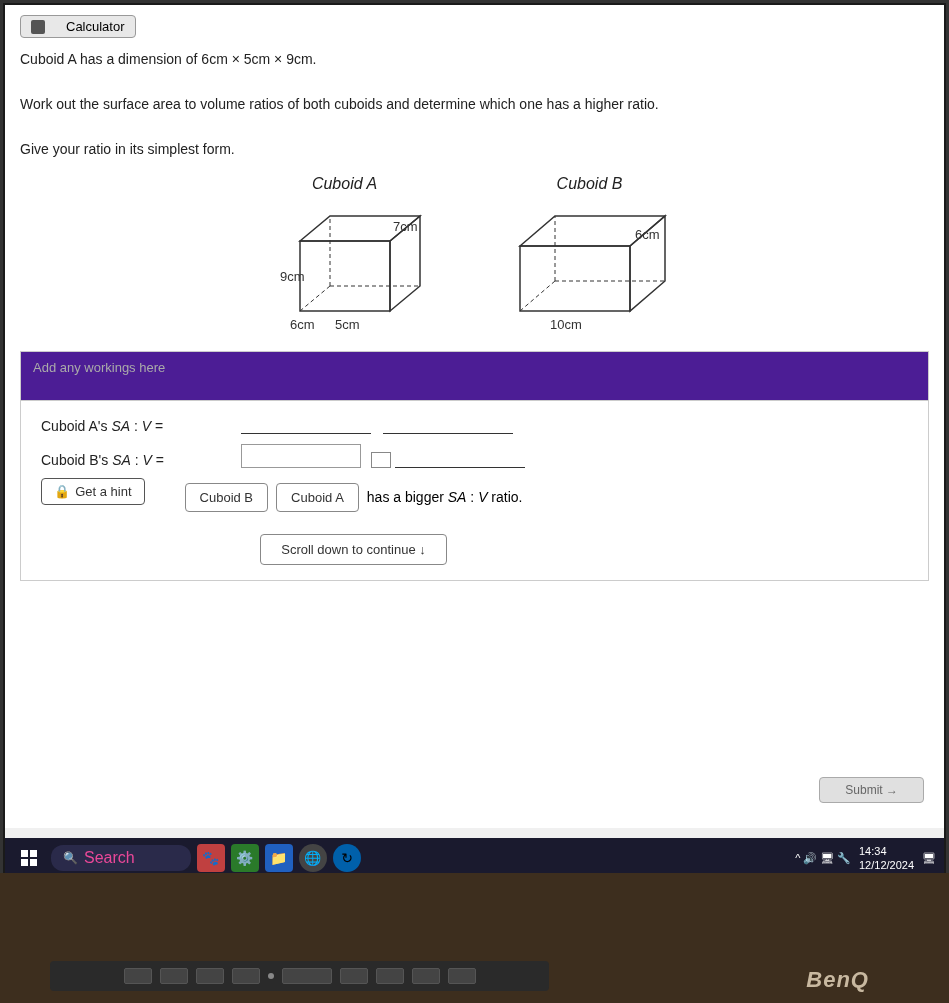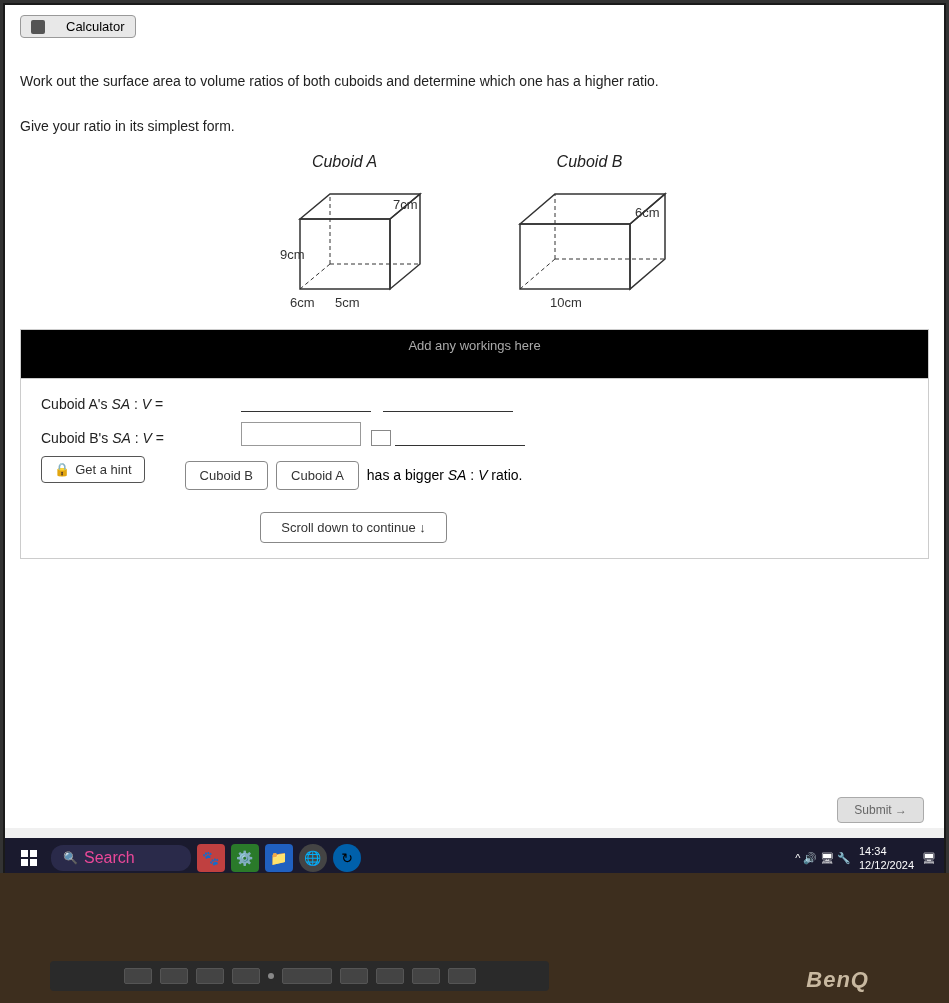--- a/index.html
+++ b/index.html
@@ -93,27 +93,26 @@
       margin-bottom: 8px;
       color: #222;
     }
 
     .cuboid-svg {
       display: block;
     }
 
     .workings-box {
       border: 1px solid #ccc;
-      background: #000000;
+      background: #4c1d95;
       min-height: 50px;
       padding: 8px 12px;
       font-size: 13px;
       color: #aaa;
       margin-bottom: 0;
-      text-align: center;
     }
 
     .answer-section {
       border: 1px solid #ccc;
       border-top: none;
       background: white;
       padding: 12px 20px 15px 20px;
     }
 
     .ratio-row {
@@ -193,25 +192,25 @@
       padding: 7px 20px;
       font-size: 13px;
       cursor: pointer;
       background: white;
       color: #333;
     }
 
     .submit-btn {
       position: absolute;
       right: 20px;
-      bottom: 5px;
+      bottom: 25px;
       background: #e0e0e0;
       border: 1px solid #aaa;
       border-radius: 4px;
-      padding: 5px 16px;
+      padding: 5px 25px;
       font-size: 12px;
       cursor: pointer;
       color: #666;
     }
 
     
     .taskbar {
       position: absolute;
       bottom: 0; left: 0; right: 0;
       height: 40px;
@@ -376,20 +375,21 @@
     <div class="content-area">
 
       
       <button class="calculator-btn">
         <span class="calc-icon"></span>
         <span>Calculator</span>
       </button>
 
       
       <div class="problem-text">
+        <div>Cuboid A has a dimension of 6cm × 5cm × 9cm.</div>
         <br>
         <div>Work out the surface area to volume ratios of both cuboids and determine which one has a higher ratio.</div>
         <br>
         <div>Give your ratio in its simplest form.</div>
       </div>
 
       
       <div class="diagram-area">
 
         <div class="cuboid-container">

